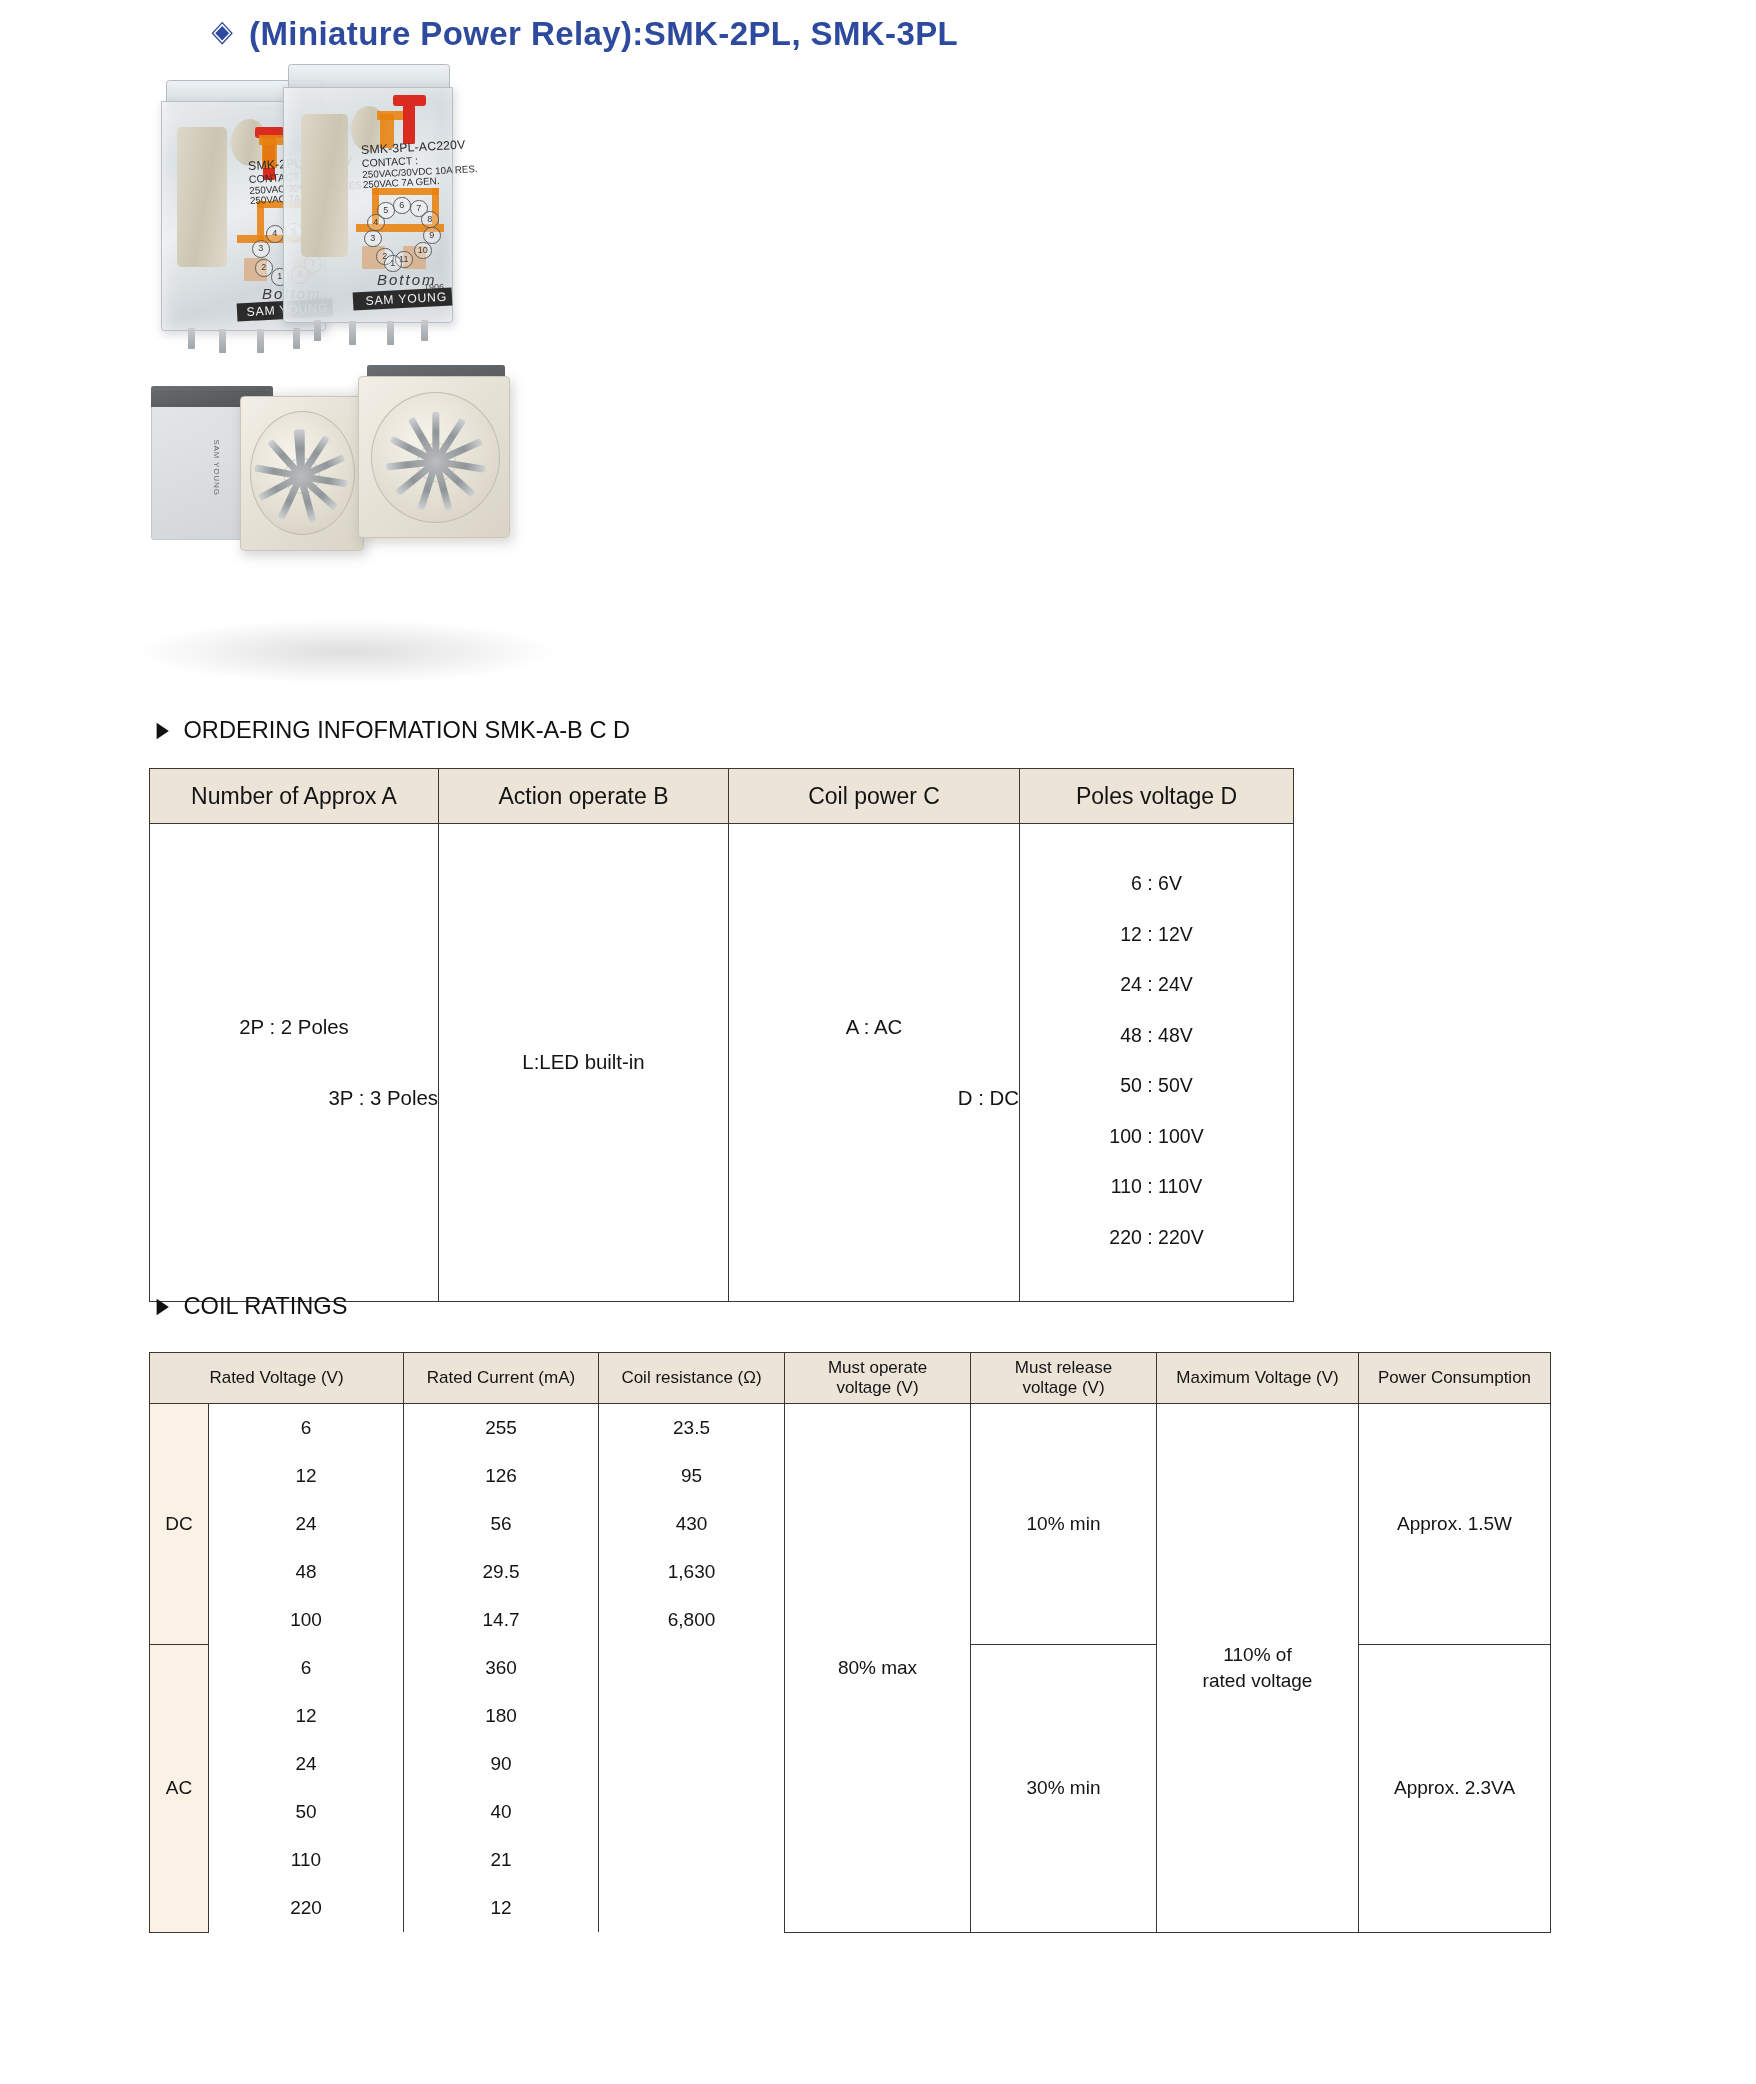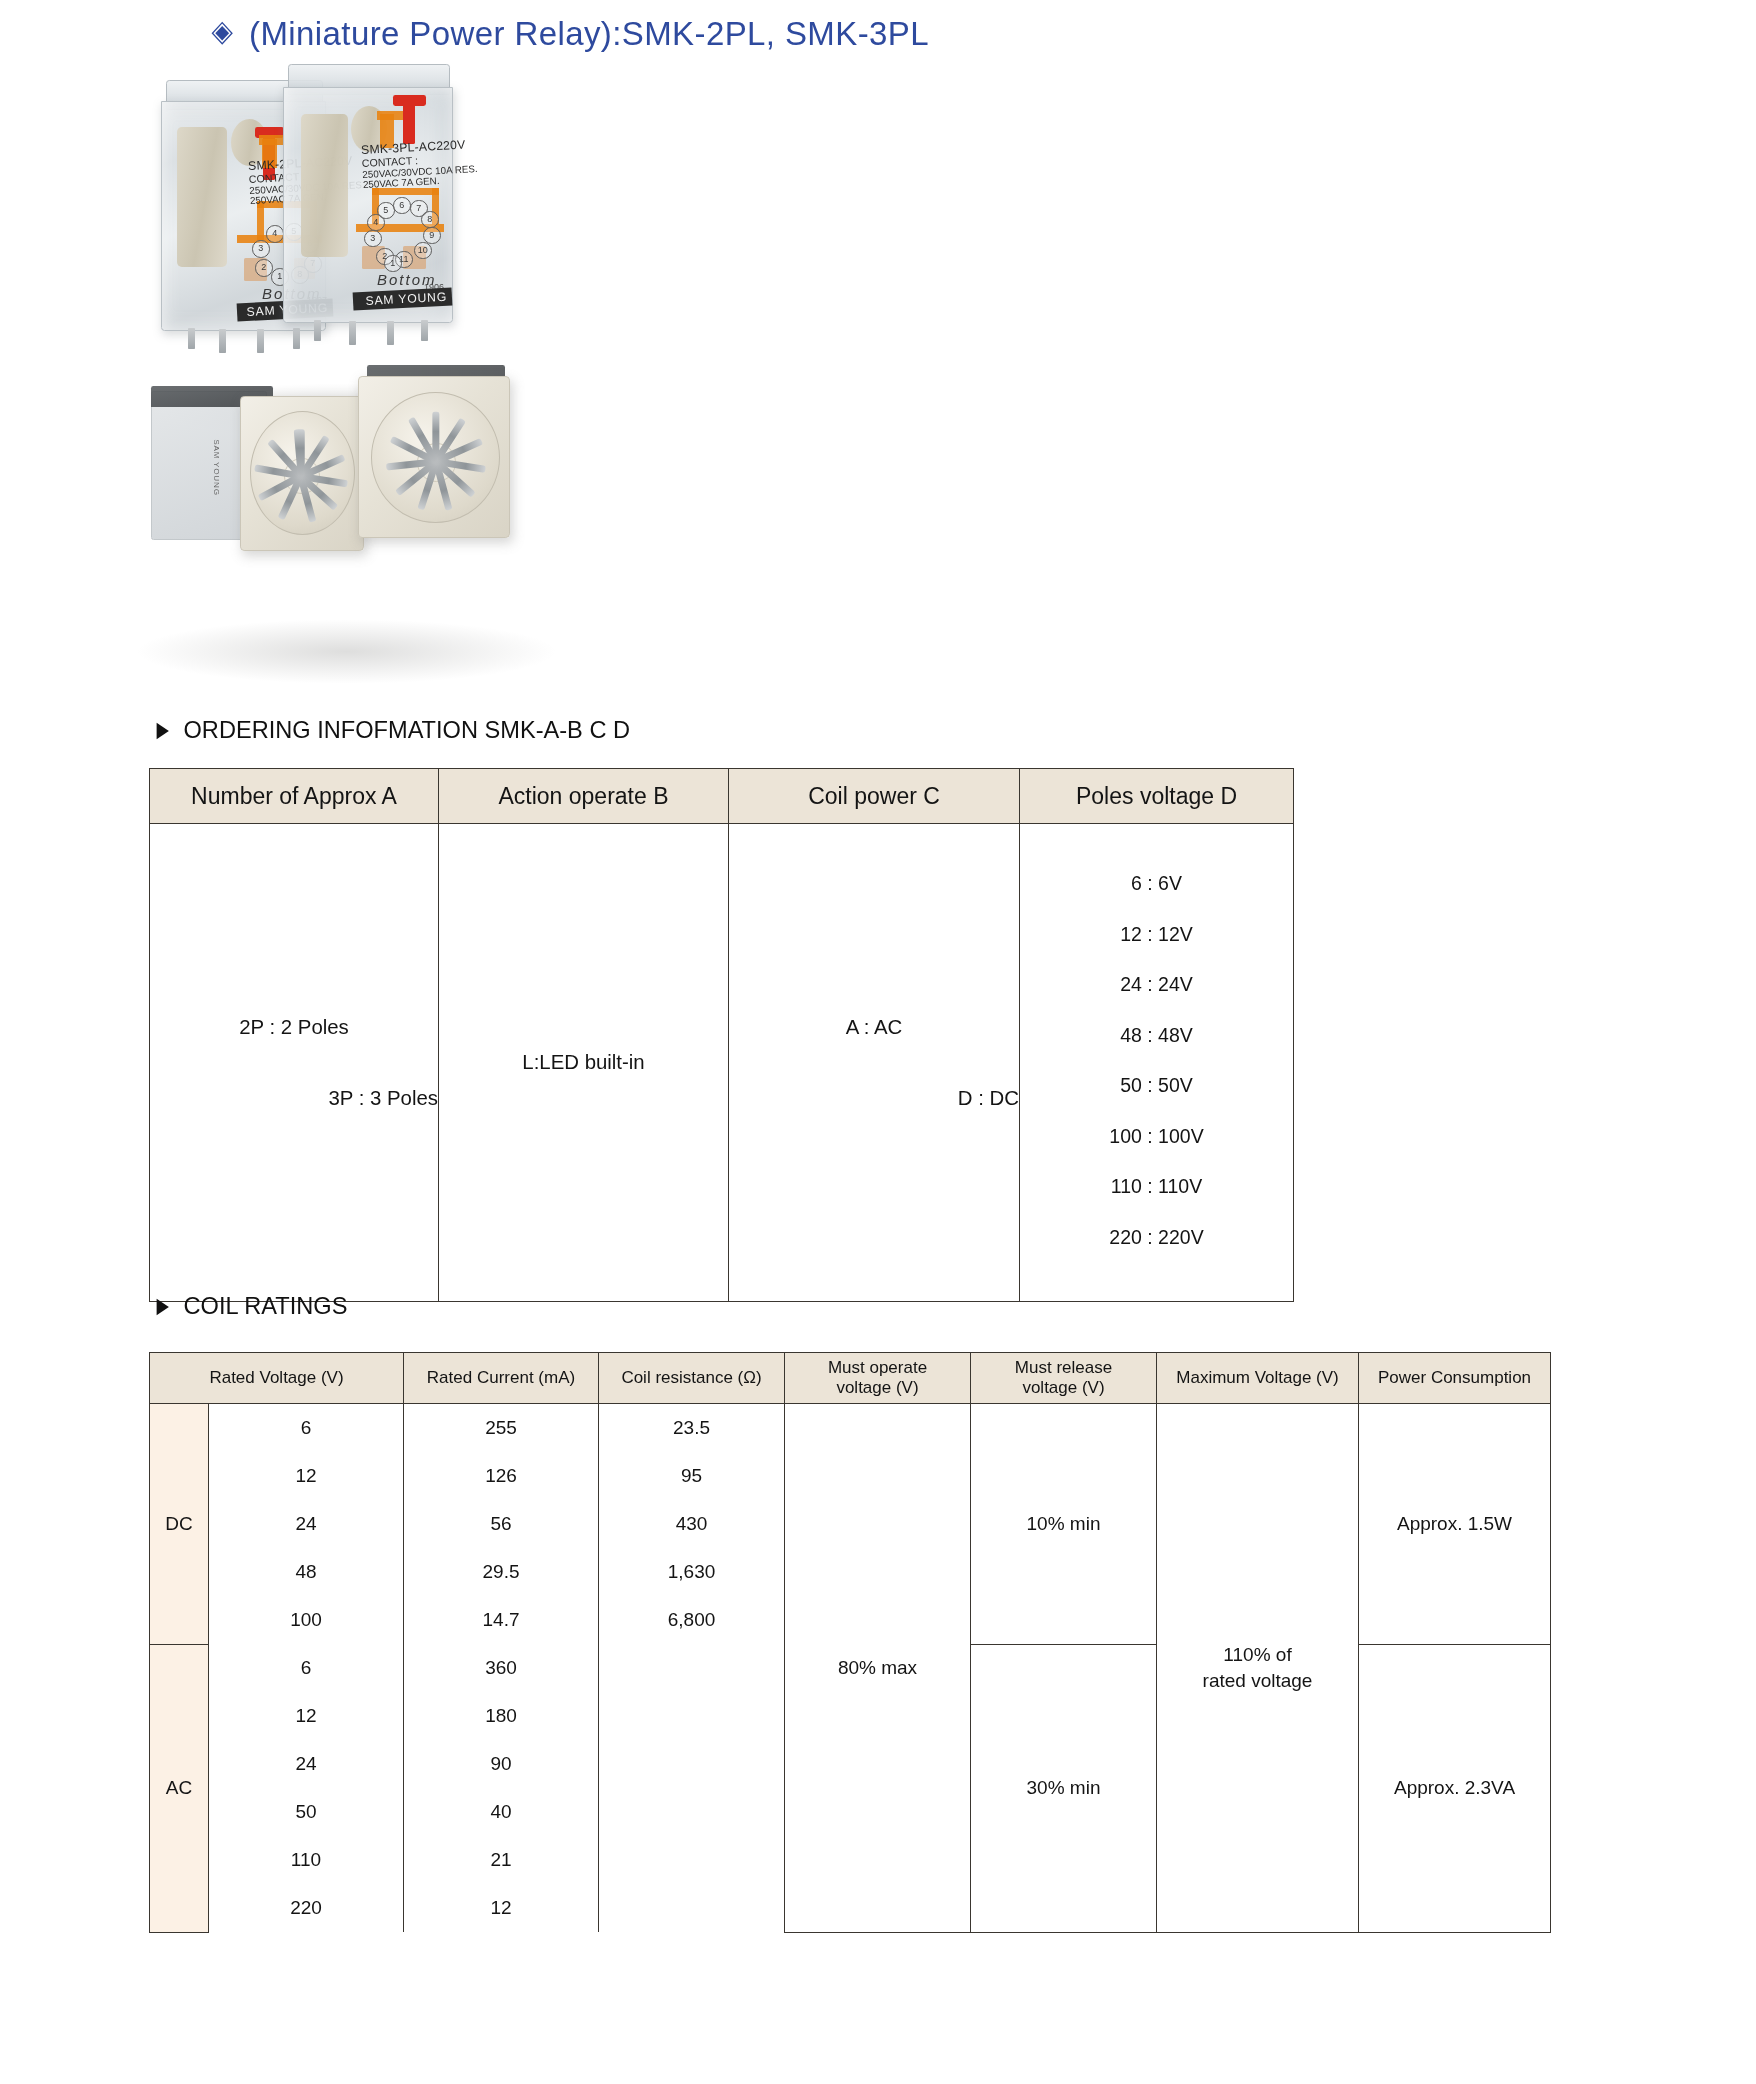--- a/index.html
+++ b/index.html
@@ -29,21 +29,21 @@
     width: 24.4px;
     height: 24.4px;
     flex: 0 0 auto;
     display: block;
   }
   .title-text {
     font-size: 33px;
     color: #2e4a9e;
     letter-spacing: 0.4px;
     white-space: nowrap;
-    font-weight: 400;
+    font-weight: 700;
   }
 
   
   .photo-area {
     position: absolute;
     left: 151px;
     top: 57px;
     width: 521px;
     height: 619px;
   }

